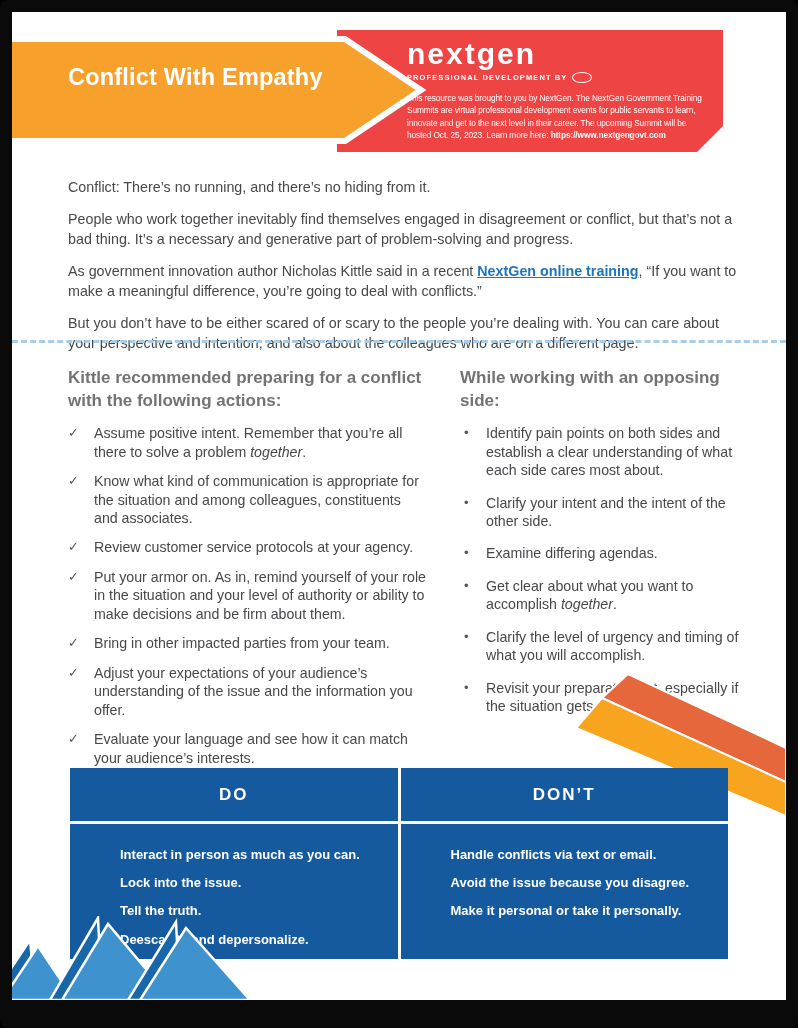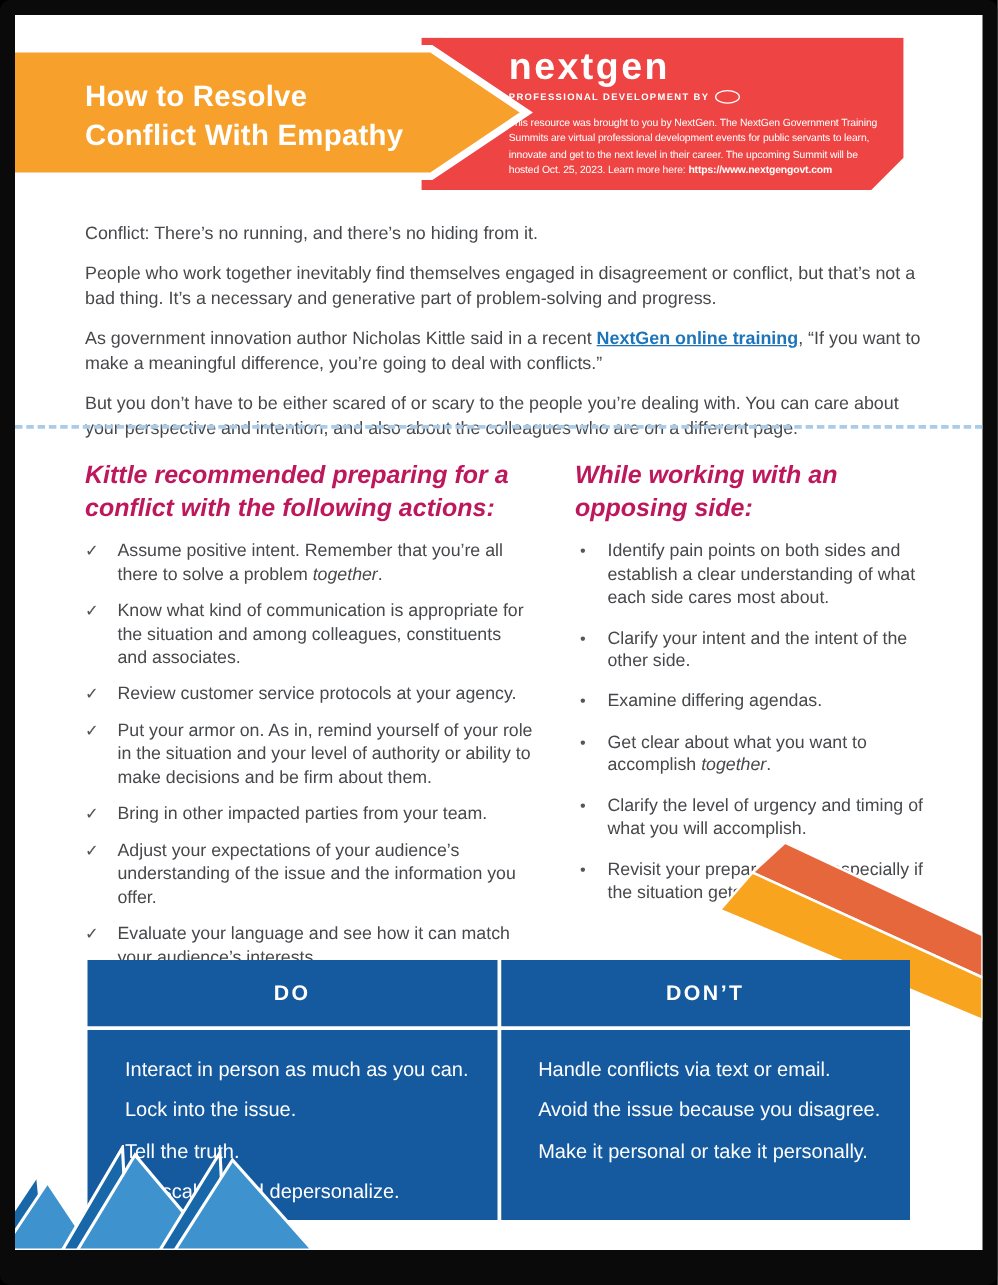--- a/index.html
+++ b/index.html
@@ -22,39 +22,39 @@
 
   
   .intro{position:absolute;left:56px;top:166px;width:676px;font-size:14.3px;line-height:1.36;color:#47484B;}
   .intro p{margin:0 0 13px;}
   .intro a{color:#1C74BB;font-weight:bold;text-decoration:underline;}
 
   .section-divider{position:absolute;left:0;top:328px;width:774px;border-top:3px dashed #A9CDE9;}
 
   
   .columns{position:absolute;left:56px;top:355px;width:678px;display:flex;gap:34px;color:#47484B;}
-  .col h3{font-size:20px;color:#be185d;margin:0 0 12px;line-height:1.33;font-weight:bold;font-style:italic;}
+  .col h3{font-size:17px;color:#737373;margin:0 0 12px;line-height:1.33;font-weight:bold;}
   .col-left{width:358px;}
   .col-right{width:286px;}
   .li{display:flex;margin-bottom:11px;font-size:14.2px;line-height:1.3;}
   .col-right .li{margin-bottom:14px;}
   .li .mark{flex:none;width:15px;margin-right:11px;color:#55565A;font-size:13px;padding-top:1px;}
   .col-right .li .mark{width:9px;margin-left:4px;margin-right:13px;}
   .li em{font-style:italic;}
 
   
   .orange-beam{position:absolute;left:556px;top:652px;width:218px;height:165px;z-index:1;}
   .mountains{position:absolute;left:-2px;top:904px;width:252px;height:84px;z-index:3;}
 
   
   .dd-table{position:absolute;left:58px;top:756px;width:658px;height:178px;z-index:2;
             display:grid;grid-template-columns:1fr 1fr;grid-template-rows:53px 1fr;gap:3px;}
   .dd-cell{background:#15599E;color:#fff;}
   .dd-head{display:flex;align-items:center;justify-content:center;font-weight:800;font-size:17px;letter-spacing:2px;}
-  .dd-body{box-sizing:border-box;padding:22px 10px 0 30px;font-weight:normal;font-size:16px;}
+  .dd-body{box-sizing:border-box;padding:22px 10px 0 50px;font-weight:bold;font-size:13px;}
   .dd-line{margin-bottom:10px;line-height:1.4;}
 </style>
 </head>
 <body>
 
 <div class="canvas">
   <div class="page">
 
     <div class="brand-panel">
       <div class="brand-logo">nextgen</div>
@@ -63,21 +63,20 @@
         <span class="oval-logo"></span>
       </div>
       <p class="brand-blurb"><span>This resource was brought to you by NextGen. The NextGen Government Training Summits are virtual professional development events for public servants to learn, innovate and get to the next level in their career. The upcoming Summit will be hosted Oct. 25, 2023. Learn more here: </span><a href="#">https://www.nextgengovt.com</a></p>
     </div>
 
     <svg class="banner-arrow" viewBox="0 0 420 112">
       <polygon points="-10,5 333,5 409,56 333,107 -10,107" fill="#F7A02B" stroke="#ffffff" stroke-width="6"></polygon>
     </svg>
 
     <div class="page-title">
-      <div>How to Resolve</div>
       <div>Conflict With Empathy</div>
     </div>
 
     <div class="intro">
       <p>Conflict: There’s no running, and there’s no hiding from it.</p>
       <p>People who work together inevitably find themselves engaged in disagreement or conflict, but that’s not a bad thing. It’s a necessary and generative part of problem-solving and progress.</p>
       <p><span>As government innovation author Nicholas Kittle said in a recent </span><a href="#">NextGen online training</a><span>, “If you want to make a meaningful difference, you’re going to deal with conflicts.”</span></p>
       <p>But you don’t have to be either scared of or scary to the people you’re dealing with. You can care about your perspective and intention, and also about the colleagues who are on a different page.</p>
     </div>
 

